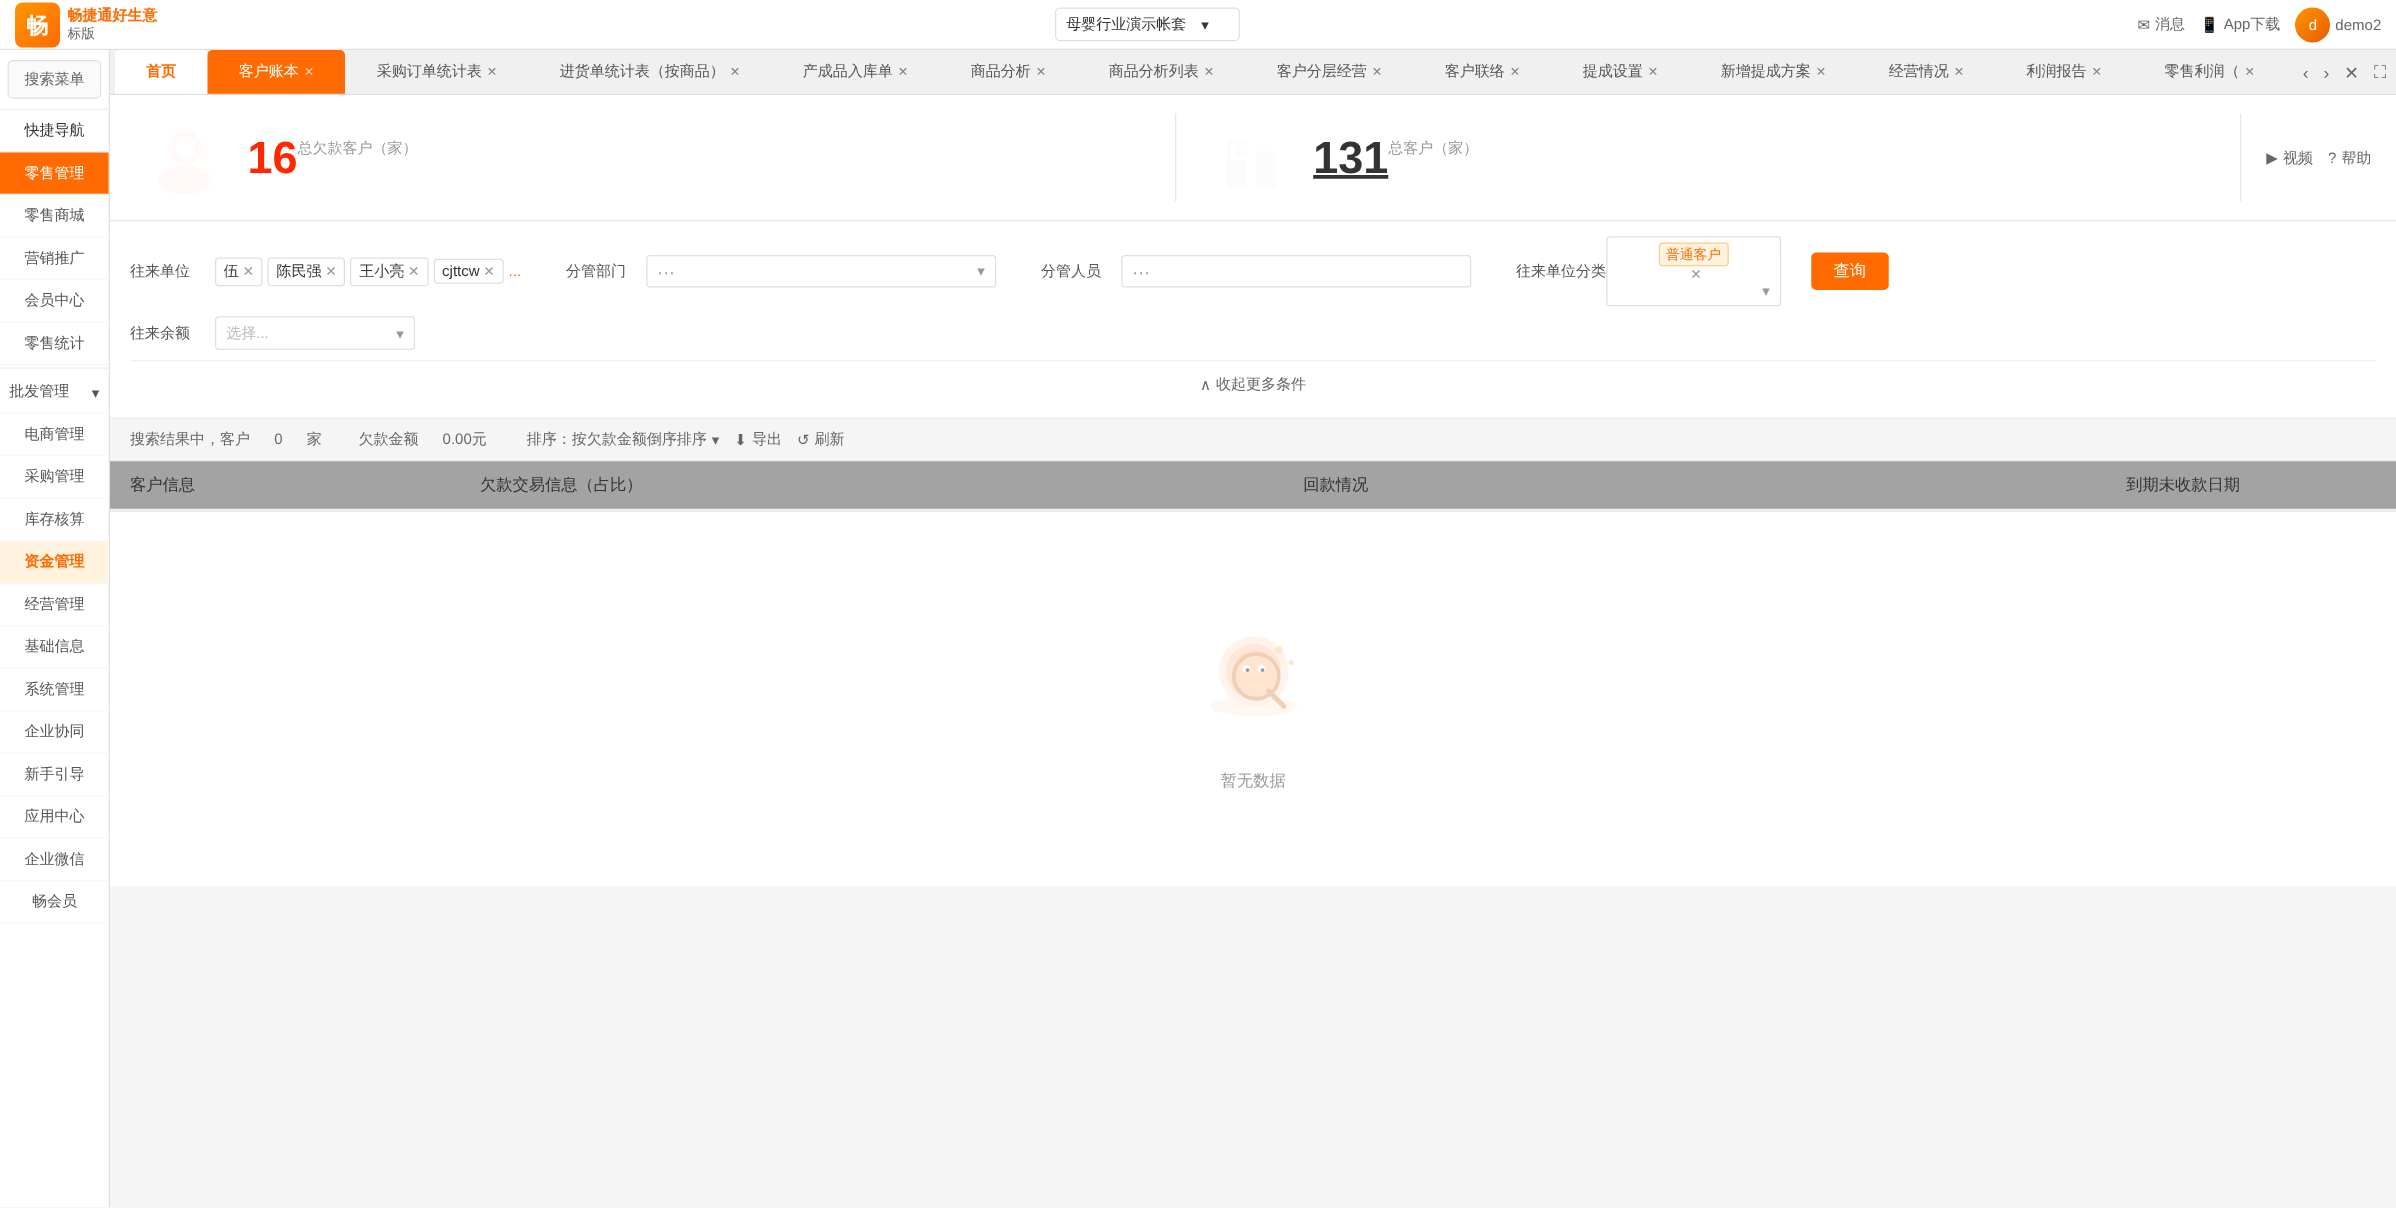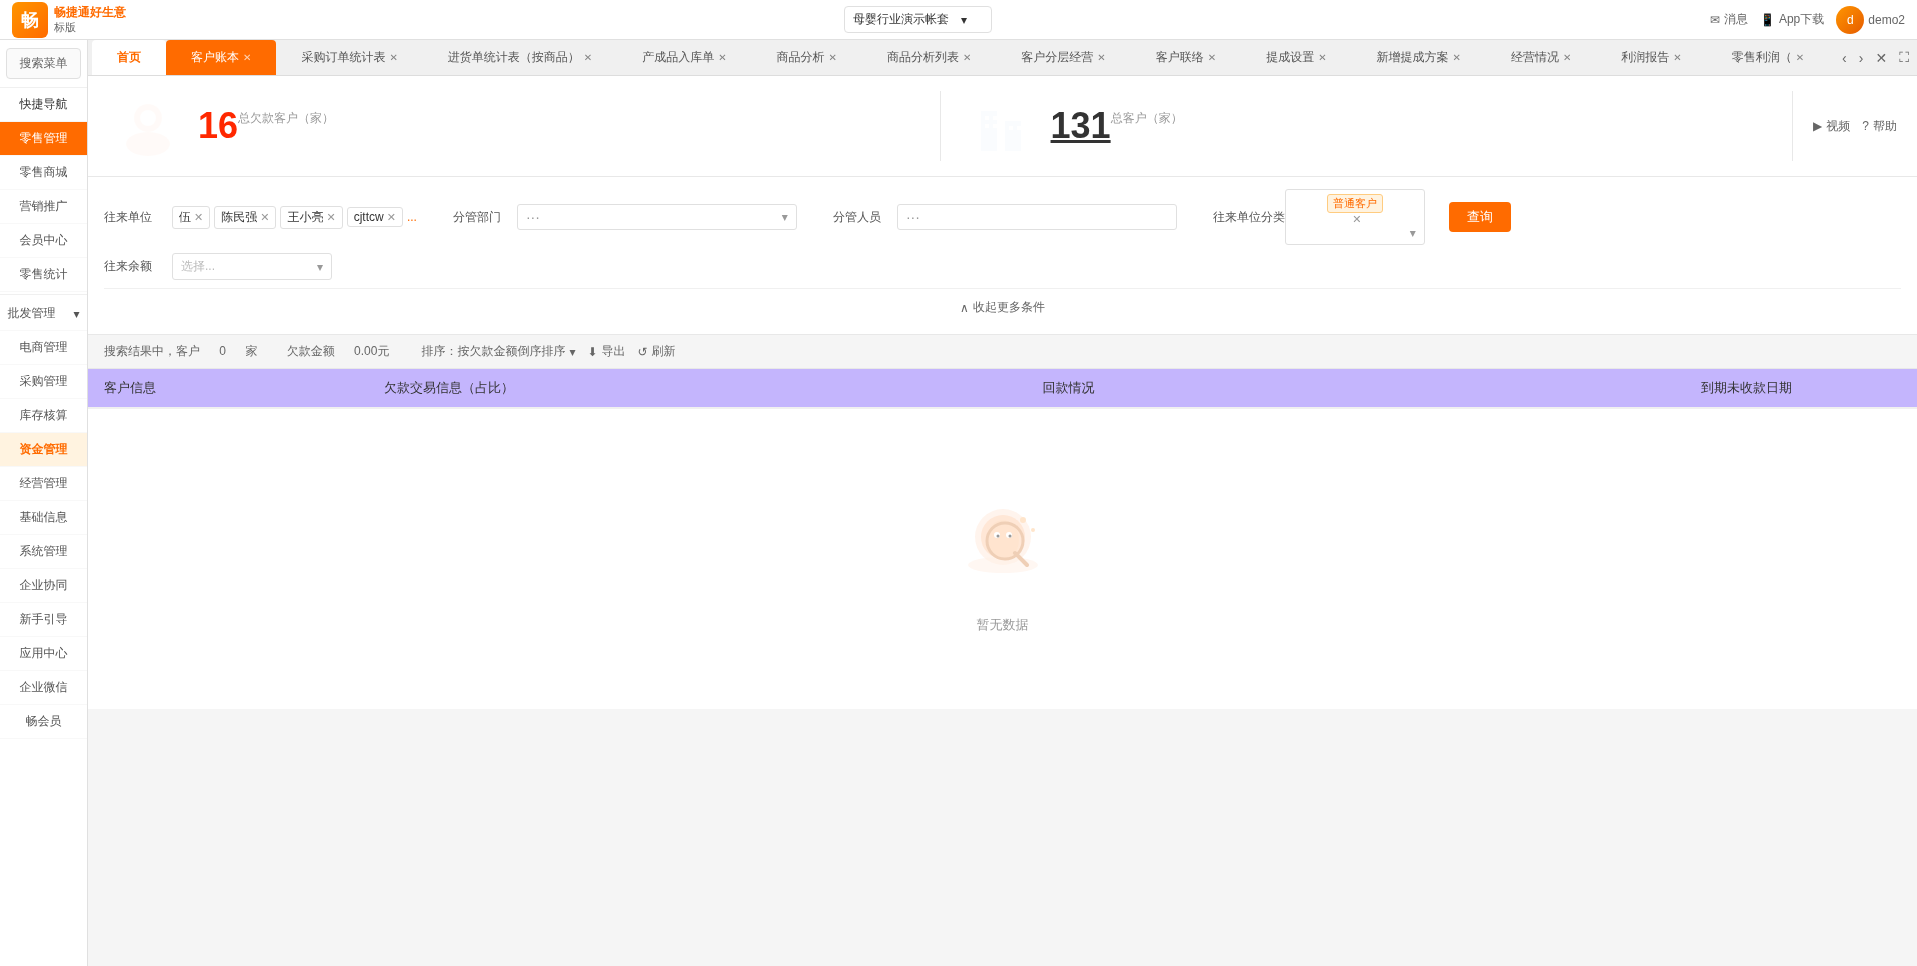--- a/index.html
+++ b/index.html
@@ -77,21 +77,21 @@
     
     .result-bar { background: #f5f5f5; padding: 8px 16px; display: flex; align-items: center; justify-content: flex-start; border-bottom: 1px solid #e8e8e8; }
     .result-info { font-size: 12px; color: #666; }
     .result-info span { margin-right: 16px; }
     .result-actions { display: flex; align-items: center; gap: 12px; font-size: 12px; color: #666; }
     .result-actions .sort-select { display: flex; align-items: center; gap: 4px; cursor: pointer; }
     .result-action-btn { display: flex; align-items: center; gap: 4px; cursor: pointer; }
 
     
     .table-container { background: white; }
-    .table-header { display: grid; grid-template-columns: 280px 1fr 1fr 200px; padding: 10px 16px; border-bottom: 2px solid #f0f0f0; background: #c4b5fd; font-size: 13px; font-weight: 500; color: #333; }
+    .table-header { display: grid; grid-template-columns: 280px 1fr 1fr 200px; padding: 10px 16px; border-bottom: 2px solid #f0f0f0; background: #a3a3a3; font-size: 13px; font-weight: 500; color: #333; }
     .table-body { min-height: 300px; display: flex; flex-direction: column; align-items: center; justify-content: center; }
     .empty-state { display: flex; flex-direction: column; align-items: center; justify-content: center; padding: 60px 0; }
     .empty-icon { font-size: 80px; margin-bottom: 12px; opacity: 0.5; }
     .empty-text { font-size: 13px; color: #999; }
 
     
     .customer-type-badge { background: #fff3e0; color: #ff6b00; border: 1px solid #ffcc80; border-radius: 3px; padding: 1px 5px; font-size: 11px; }
   </style>
 </head>
 <body>

